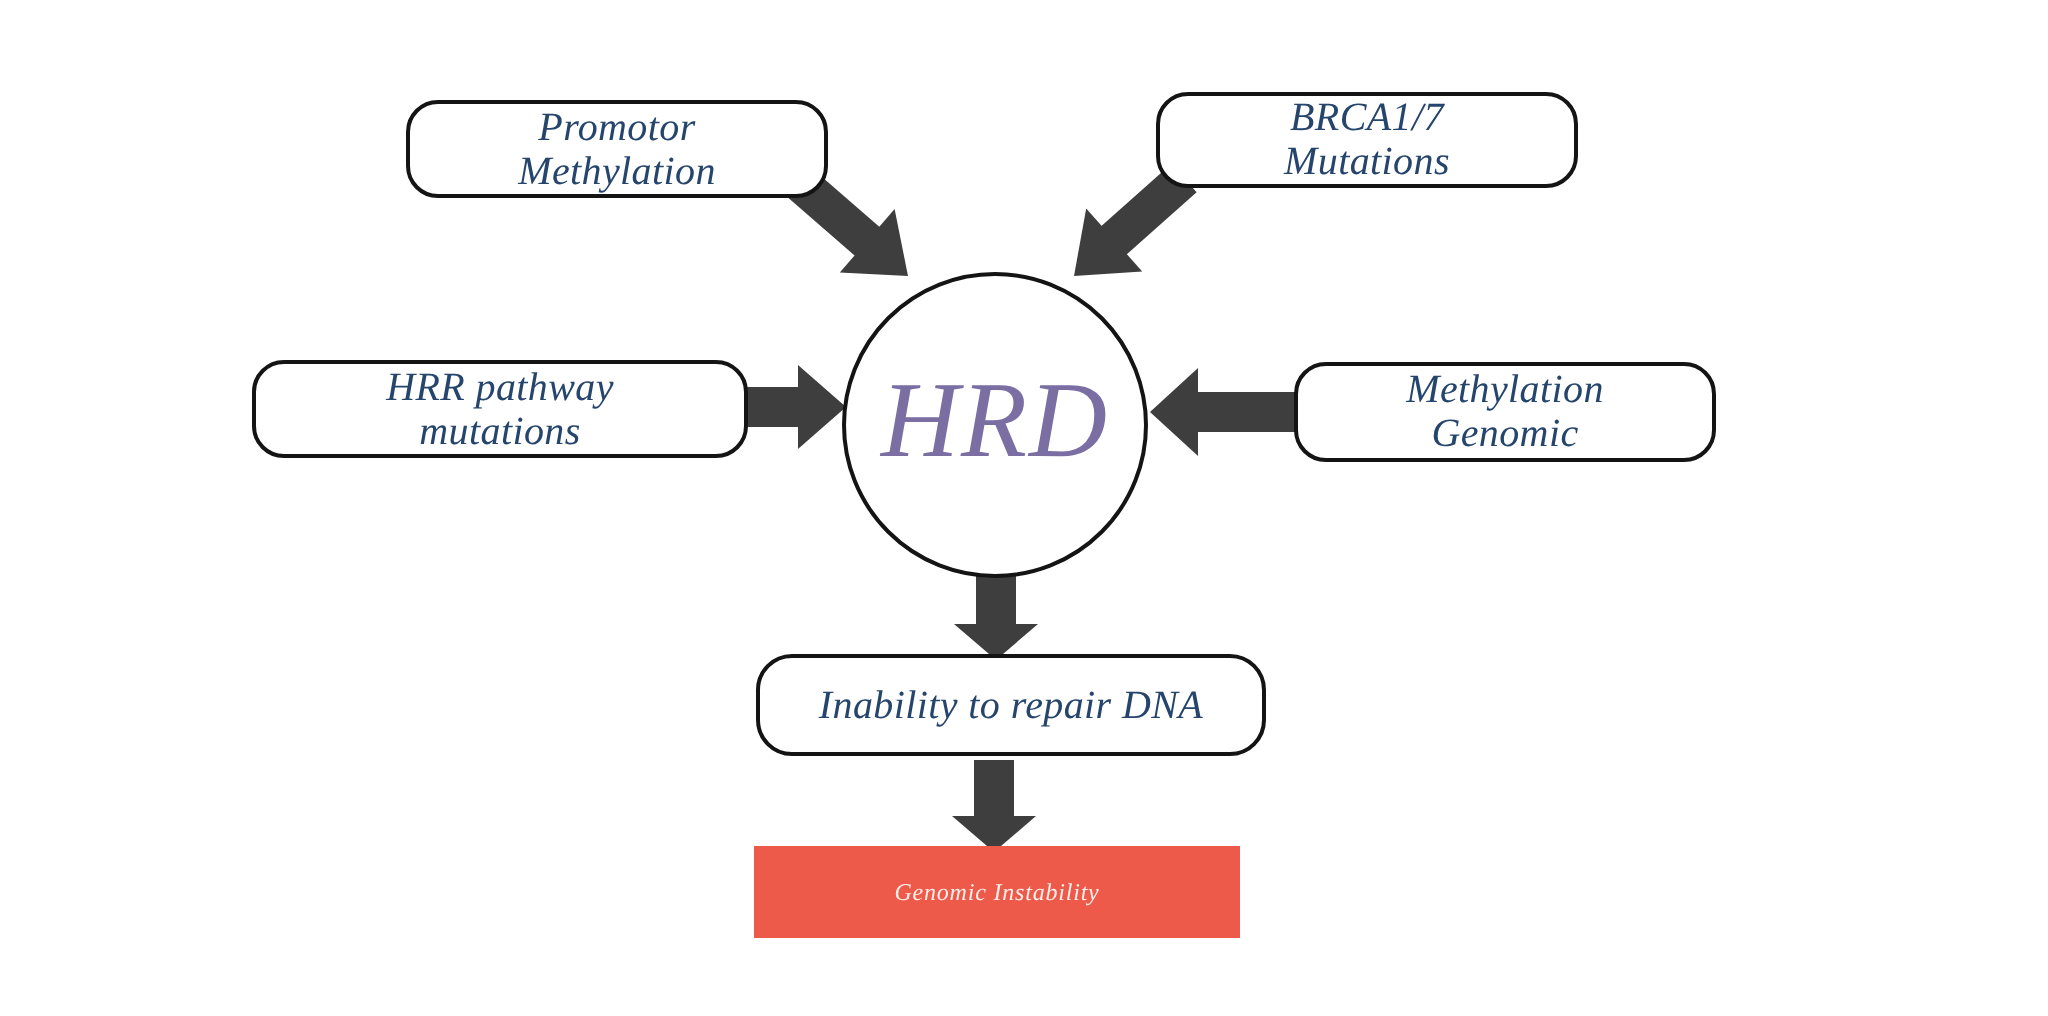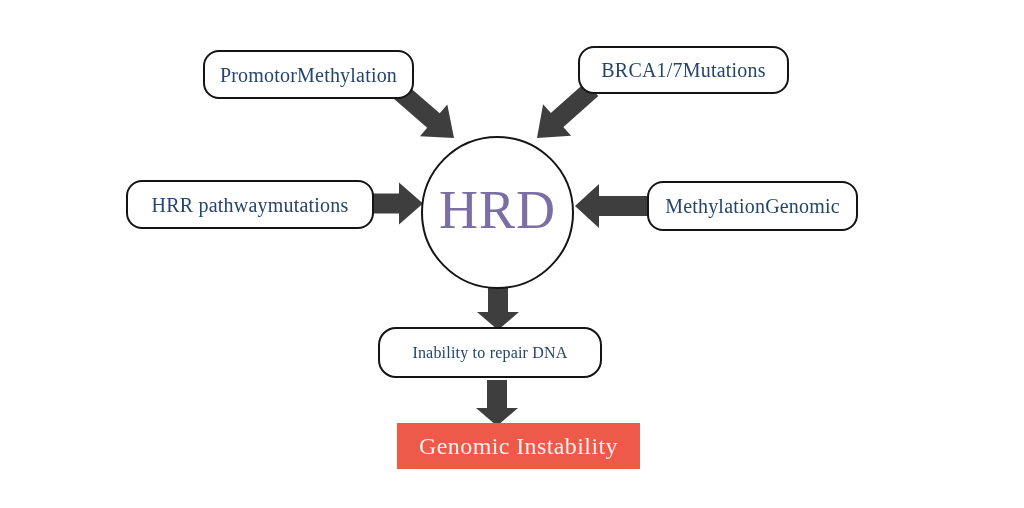--- a/index.html
+++ b/index.html
@@ -26,26 +26,28 @@
   .arrows-layer line { stroke: currentColor; }
   .arrows-layer polygon { fill: currentColor; stroke: none; }
 
   .node {
     position: absolute;
     box-sizing: border-box;
     background: #ffffff;
     border: 2.5px solid #141414;
     border-radius: 16px;
     display: flex;
+    flex-direction: column;
     align-items: center;
     justify-content: center;
     text-align: right;
     font-size: 20px;
     line-height: 22px;
     letter-spacing: 0.2px;
+    font-style: italic;
   }
   .node .label-line { display: block; }
 
   .node-promotor     { left: 203px; top: 50px;  width: 211px; height: 49px; }
   .node-brca         { left: 578px; top: 46px;  width: 211px; height: 48px; }
   .node-hrr          { left: 126px; top: 180px; width: 248px; height: 49px; }
   .node-undetermined { left: 647px; top: 181px; width: 211px; height: 50px; }
 
   .node-hrd {
     left: 421px; top: 136px;
@@ -56,33 +58,32 @@
   }
   .hrd-label {
     font-size: 54px;
     line-height: 54px;
     letter-spacing: 1px;
     padding-bottom: 6px;
   }
 
   .node-inability {
     left: 378px; top: 327px;
-    width: 224px; height: 51px;
+    width: 255px; height: 51px;
     border-radius: 18px;
-    font-size: 16px;
+    font-size: 20px;
   }
 
   .node-genomic {
     left: 377px; top: 423px;
     width: 243px; height: 46px;
     border: none;
     border-radius: 0;
-    font-size: 24px;
+    font-size: 12px;
     letter-spacing: 0.4px;
-    margin-left: 20px;
   }
 </style>
 </head>
 <body>
 
 <div class="canvas" style="color: rgb(37, 69, 109);">
 
   <svg class="arrows-layer" viewBox="0 0 1024 508" xmlns="http://www.w3.org/2000/svg" style="color: rgb(62, 62, 62);">
 
     <g>

